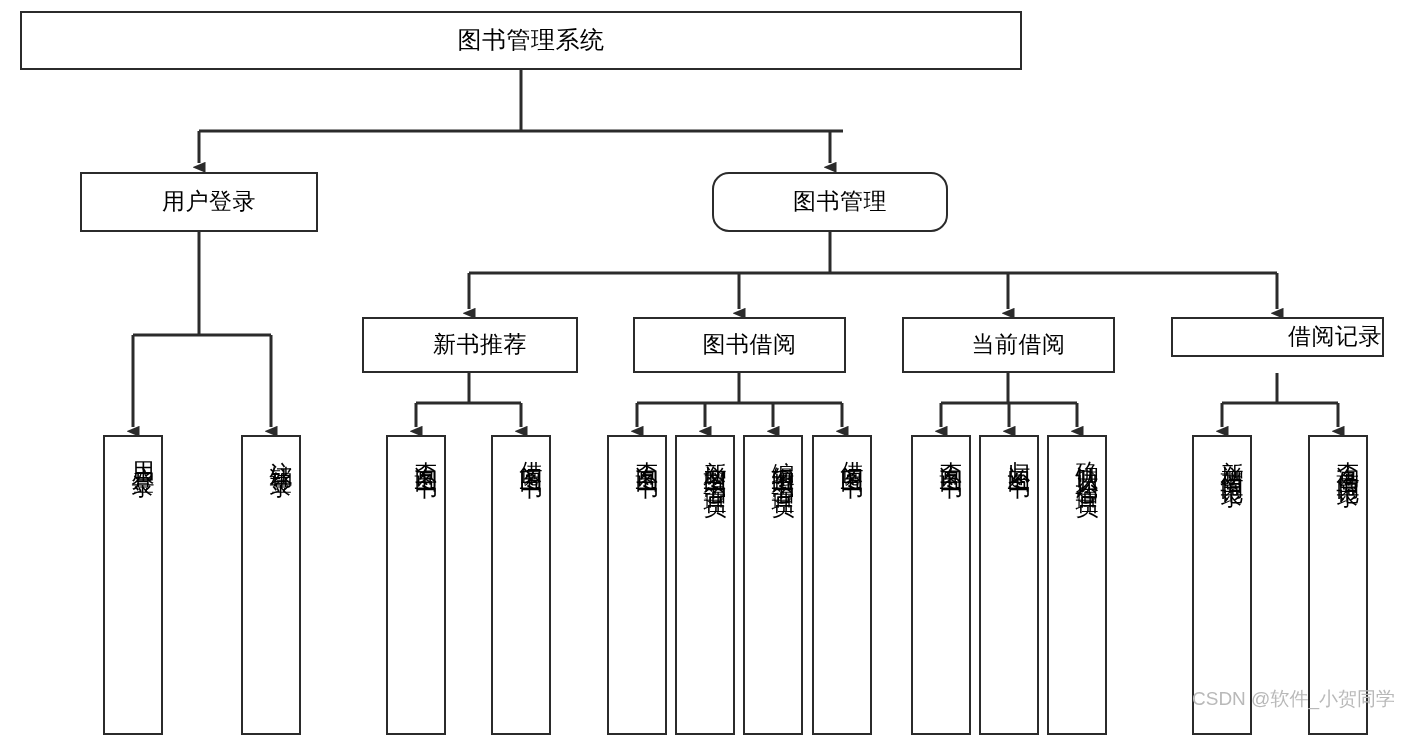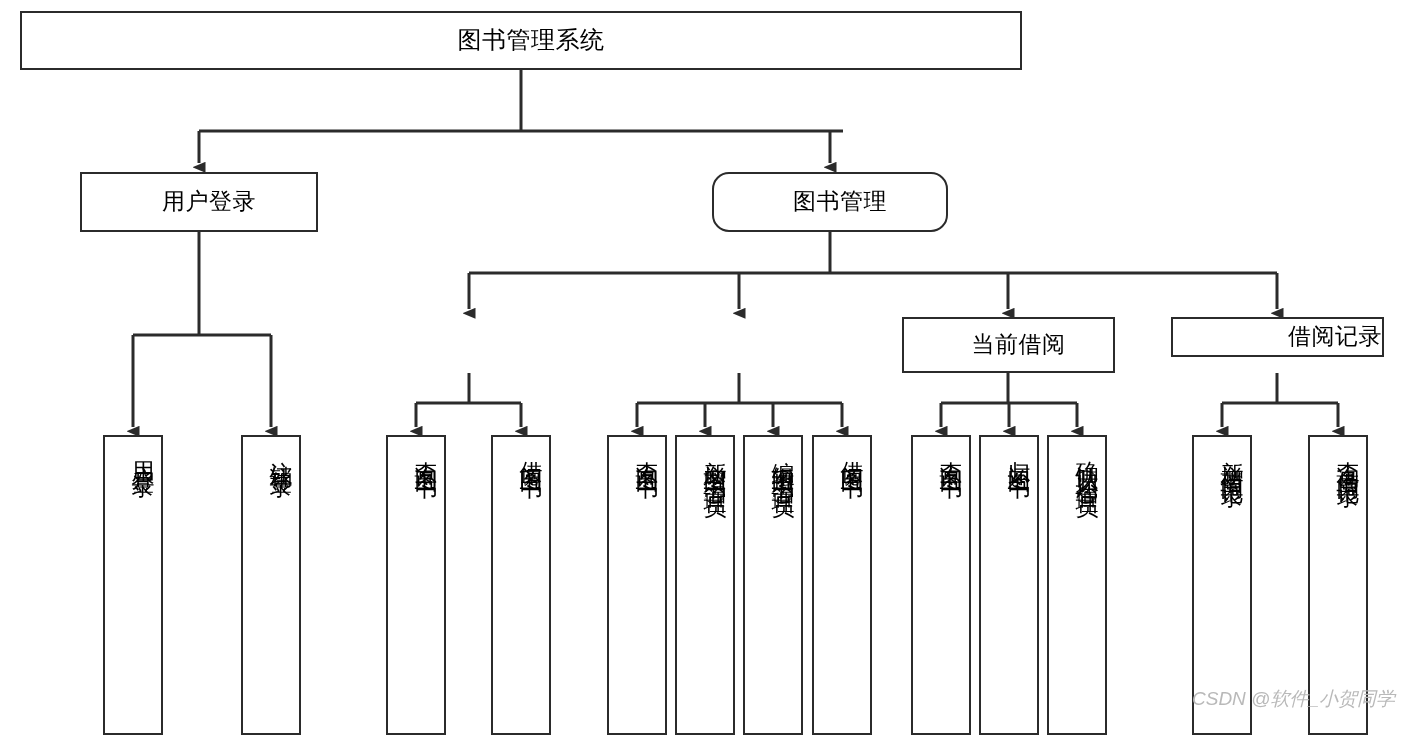--- a/index.html
+++ b/index.html
@@ -137,20 +137,26 @@
     <span class="label">图书管理系统</span>
   </div>
 
   <div class="node horiz" style="left:80px; top:172px; width:238px; height:60px;">
     <span class="label">用户登录</span>
   </div>
   <div class="node horiz" style="left:712px; top:172px; width:236px; height:60px;border-radius:17px;">
     <span class="label">图书管理</span>
   </div>
 
+  <div class="node horiz" style="left:362px; top:317px; width:216px; height:56px;">
+    <span class="label">新书推荐</span>
+  </div>
+  <div class="node horiz" style="left:633px; top:317px; width:213px; height:56px;">
+    <span class="label">图书借阅</span>
+  </div>
   <div class="node horiz" style="left:902px; top:317px; width:213px; height:56px;">
     <span class="label">当前借阅</span>
   </div>
   <div class="node horiz" style="left:1171px; top:317px; width:213px; height:40px;justify-content:flex-end;">
     <span class="label">借阅记录</span>
   </div>
 
   <div class="node vert" style="left:103px; top:435px; width:60px; height:300px;">
     <span class="label">用户登录</span>
   </div>
@@ -188,15 +194,15 @@
     <span class="label">确认归还（管理员）</span>
   </div>
 
   <div class="node vert" style="left:1192px; top:435px; width:60px; height:300px;">
     <span class="label">新增借阅记录</span>
   </div>
   <div class="node vert" style="left:1308px; top:435px; width:60px; height:300px;">
     <span class="label">查询借阅记录</span>
   </div>
 
-  <div class="watermark" style="left:1192px; top:686px;font-style:italic;">CSDN @软件_小贺同学</div>
+  <div class="watermark" style="left:1192px; top:686px;">CSDN @软件_小贺同学</div>
 
 </div>
 
 </body></html>

